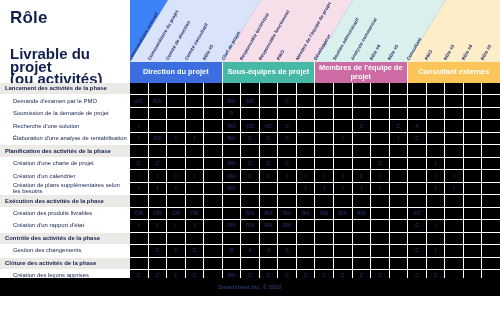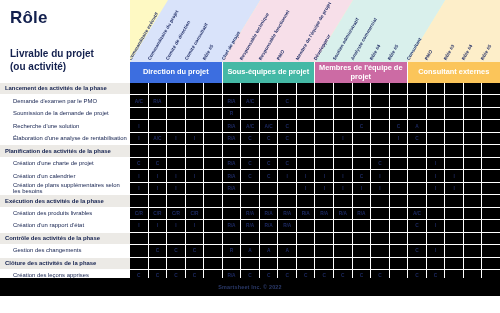--- a/index.html
+++ b/index.html
@@ -5,21 +5,21 @@
   * { box-sizing: border-box; margin: 0; padding: 0; }
   html, body {
     width: 500px; height: 313px;
     background: #ffffff;
     font-family: "Liberation Sans", sans-serif;
     overflow: hidden;
   }
   #root {
     position: relative;
     width: 500px; height: 296px;
-    background: #fef9c3;
+    background: #3b82f6;
   }
 
   
   #left-head {
     position: absolute;
     left: 0; top: 0;
     width: 130px; height: 85px;
     background: #ffffff;
   }
   #role-title {
@@ -27,21 +27,21 @@
     left: 10px; top: 8px;
     font-size: 17px;
     font-weight: bold;
     color: #13204e;
     letter-spacing: .2px;
   }
   #deliverable-title {
     position: absolute;
     left: 10px; top: 48px;
     width: 118px;
-    font-size: 10px;
+    font-size: 15px;
     font-weight: bold;
     color: #13204e;
     line-height: 12.5px;
   }
 
   
   #diag-band {
     position: absolute;
     left: 130px; top: 0;
     width: 370px; height: 62px;
@@ -154,21 +154,21 @@
 </style>
 </head>
 <body>
 
 <div id="root">
 
   <div id="left-head">
     <div id="role-title">Rôle</div>
     <div id="deliverable-title">
       <span>Livrable du projet</span><br>
-      <span>(ou activité)</span>
+      <span>(ou activités)</span>
     </div>
   </div>
 
   <div id="diag-band">
       <div class="diag-bg" style="left: 0px; width: 130.5px; background: rgb(217, 227, 250); clip-path: polygon(38px 0px, 100% 0px, 92.5px 100%, 0px 100%);"></div>
       <div class="diag-bg" style="left: 92.5px; width: 130.5px; background: rgb(247, 223, 233); clip-path: polygon(38px 0px, 100% 0px, 92.5px 100%, 0px 100%);"></div>
       <div class="diag-bg" style="left: 185px; width: 130.5px; background: rgb(217, 240, 236); clip-path: polygon(38px 0px, 100% 0px, 92.5px 100%, 0px 100%);"></div>
       <div class="diag-bg" style="left: 277.5px; width: 130.5px; background: rgb(253, 238, 201); clip-path: polygon(38px 0px, 100% 0px, 92.5px 100%, 0px 100%);"></div>
       <div class="diag-label" style="left: 2px;">Commanditaire exécutif</div>
       <div class="diag-label" style="left: 20.5px;">Commanditaire du projet</div>

